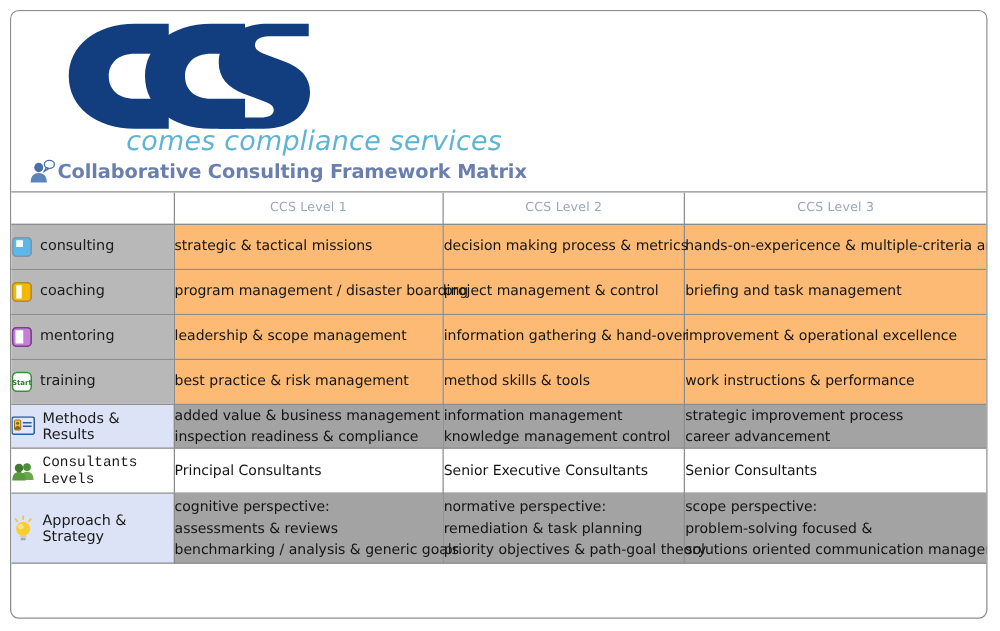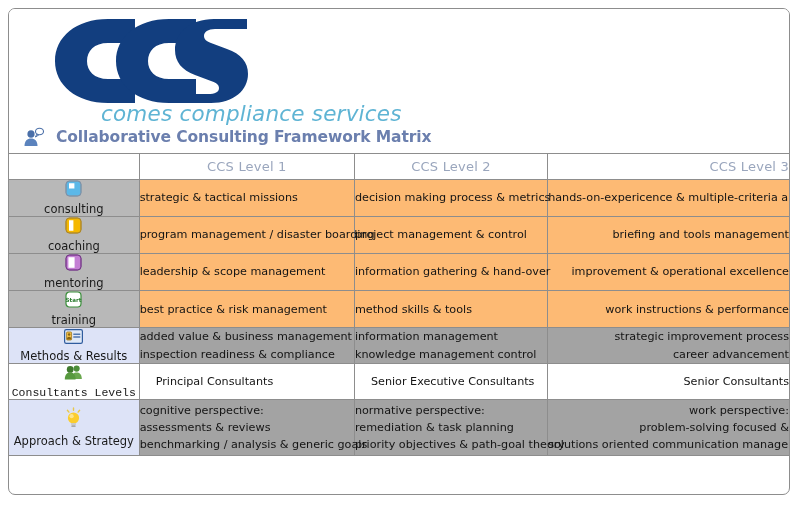--- a/index.html
+++ b/index.html
@@ -57,21 +57,21 @@
     color: #5fb4d4;
     white-space: nowrap;
   }
 
   .subtitle-row {
     position: absolute;
     left: 13px;
     top: 118px;
     display: flex;
     align-items: center;
-    gap: 10px;
+    gap: 0;
   }
   .subtitle-icon { width: 24px; height: 20px; display: block; }
   .subtitle-text {
     font-family: "DejaVu Sans", sans-serif;
     font-weight: bold;
     font-size: 15.5px;
     color: #6b7fae;
     letter-spacing: -0.1px;
     white-space: nowrap;
   }
@@ -88,43 +88,42 @@
   table.matrix col.c3 { width: 241px; }
 
   table.matrix td, table.matrix th {
     border: 1.5px solid #8d8d8d;
     padding: 0;
     vertical-align: middle;
     box-sizing: border-box;
   }
   table.matrix tr:first-child th { border-top: none; }
   table.matrix td:first-child, table.matrix th:first-child { border-left: none; }
-  table.matrix td:last-child, table.matrix th:last-child { border-right: none; text-align: right; }
+  table.matrix td:last-child, table.matrix th:last-child { border-right: none; }
 
   
   .hrow th {
     height: 25px;
     background: #ffffff;
     font-weight: normal;
-    font-size: 13px;
+    font-size: 10px;
     color: #9aa6bd;
     text-align: center;
     letter-spacing: 0.2px;
   }
   .hrow th.corner { background: #ffffff; }
 
   
   td.label {
     padding: 0 4px 0 6px;
   }
   .label-inner {
     display: flex;
     align-items: center;
     gap: 6px;
-    flex-direction: column;
   }
   .label-text {
     font-size: 11.5px;
     color: #1a1a1a;
     line-height: 1.15;
   }
 
   
   td.cell {
     padding: 6px 9px;
@@ -132,21 +131,21 @@
     color: #141414;
     line-height: 1.55;
   }
   td.cell .line { display: block; white-space: nowrap; }
 
   
   tr.gray td.cell { background: #fdba74; }
   tr.gray td.label { background: #b8b8b8; }
   tr.blue td.cell { background: #a3a3a3; }
   tr.blue td.label { background: #dde3f7; }
-  tr.white td.cell { background: #ffffff; padding-left: 16px; }
+  tr.white td.cell { background: #ffffff; }
   tr.white td.label { background: #ffffff; font-family: Liberation Mono, monospace; }
 
   tr.r-single td { height: 36px; }
   tr.r-double td { height: 35px; }
   tr.r-triple td { height: 56px; }
 
   
   .icon { flex: 0 0 auto; display: block; }
 </style>
 </head>
@@ -237,21 +236,21 @@
             <span class="label-text">coaching</span>
           </span>
         </td>
         <td class="cell">
           <span class="line">program management / disaster boarding</span>
         </td>
         <td class="cell">
           <span class="line">project management &amp; control</span>
         </td>
         <td class="cell">
-          <span class="line">briefing and tools management</span>
+          <span class="line">briefing and task management</span>
         </td>
       </tr>
 
       <tr class="gray r-single">
         <td class="label">
           <span class="label-inner">
             <svg class="icon" width="17" height="17" viewBox="0 0 17 17">
               <rect x="1" y="1" width="15" height="15" rx="3.5" fill="#c47fd4" stroke="#7a3f8c" stroke-width="1"></rect>
               <path d="M3.4 3.2 L9.6 3.2 L9.6 13.8 L3.4 13.8 Z" fill="#ffffff"></path>
               <rect x="1" y="1" width="15" height="15" rx="3.5" fill="none" stroke="#7a3f8c" stroke-width="1"></rect>
@@ -363,21 +362,21 @@
           <span class="line">cognitive perspective:</span>
           <span class="line">assessments &amp; reviews</span>
           <span class="line">benchmarking / analysis &amp; generic goals</span>
         </td>
         <td class="cell">
           <span class="line">normative perspective:</span>
           <span class="line">remediation &amp; task planning</span>
           <span class="line">priority objectives &amp; path-goal theory</span>
         </td>
         <td class="cell">
-          <span class="line">work perspective:</span>
+          <span class="line">scope perspective:</span>
           <span class="line">problem-solving focused &amp;</span>
           <span class="line">solutions oriented communication management</span>
         </td>
       </tr>
 
 
     </tbody>
   </table>
 </div>
 

